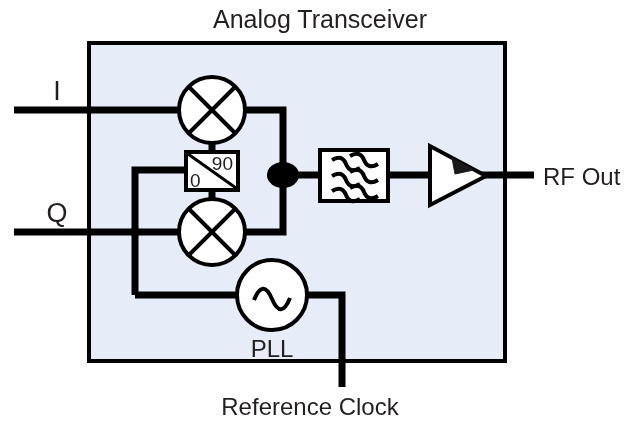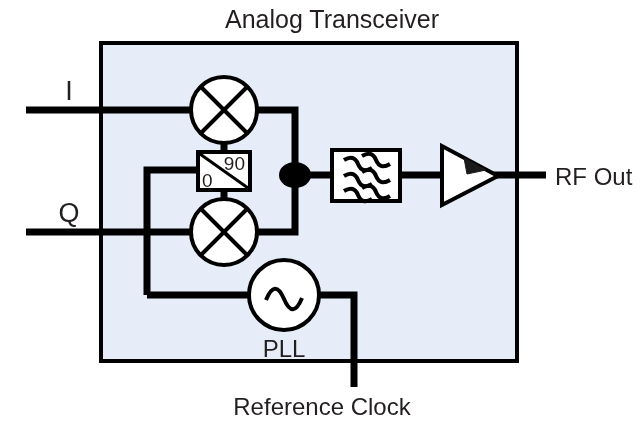--- a/index.html
+++ b/index.html
@@ -11,21 +11,21 @@
   body {
     width: 640px;
     height: 424px;
     position: relative;
     overflow: hidden;
     font-family: "Liberation Sans", sans-serif;
     color: #231f20;
   }
   #diagram-root {
     position: absolute;
-    left: 12px;
+    left: 0;
     top: 0;
     width: 592px;
     height: 424px;
   }
   svg.diagram-canvas {
     display: block;
     width: 640px;
     height: 424px;
   }
   .wire {

